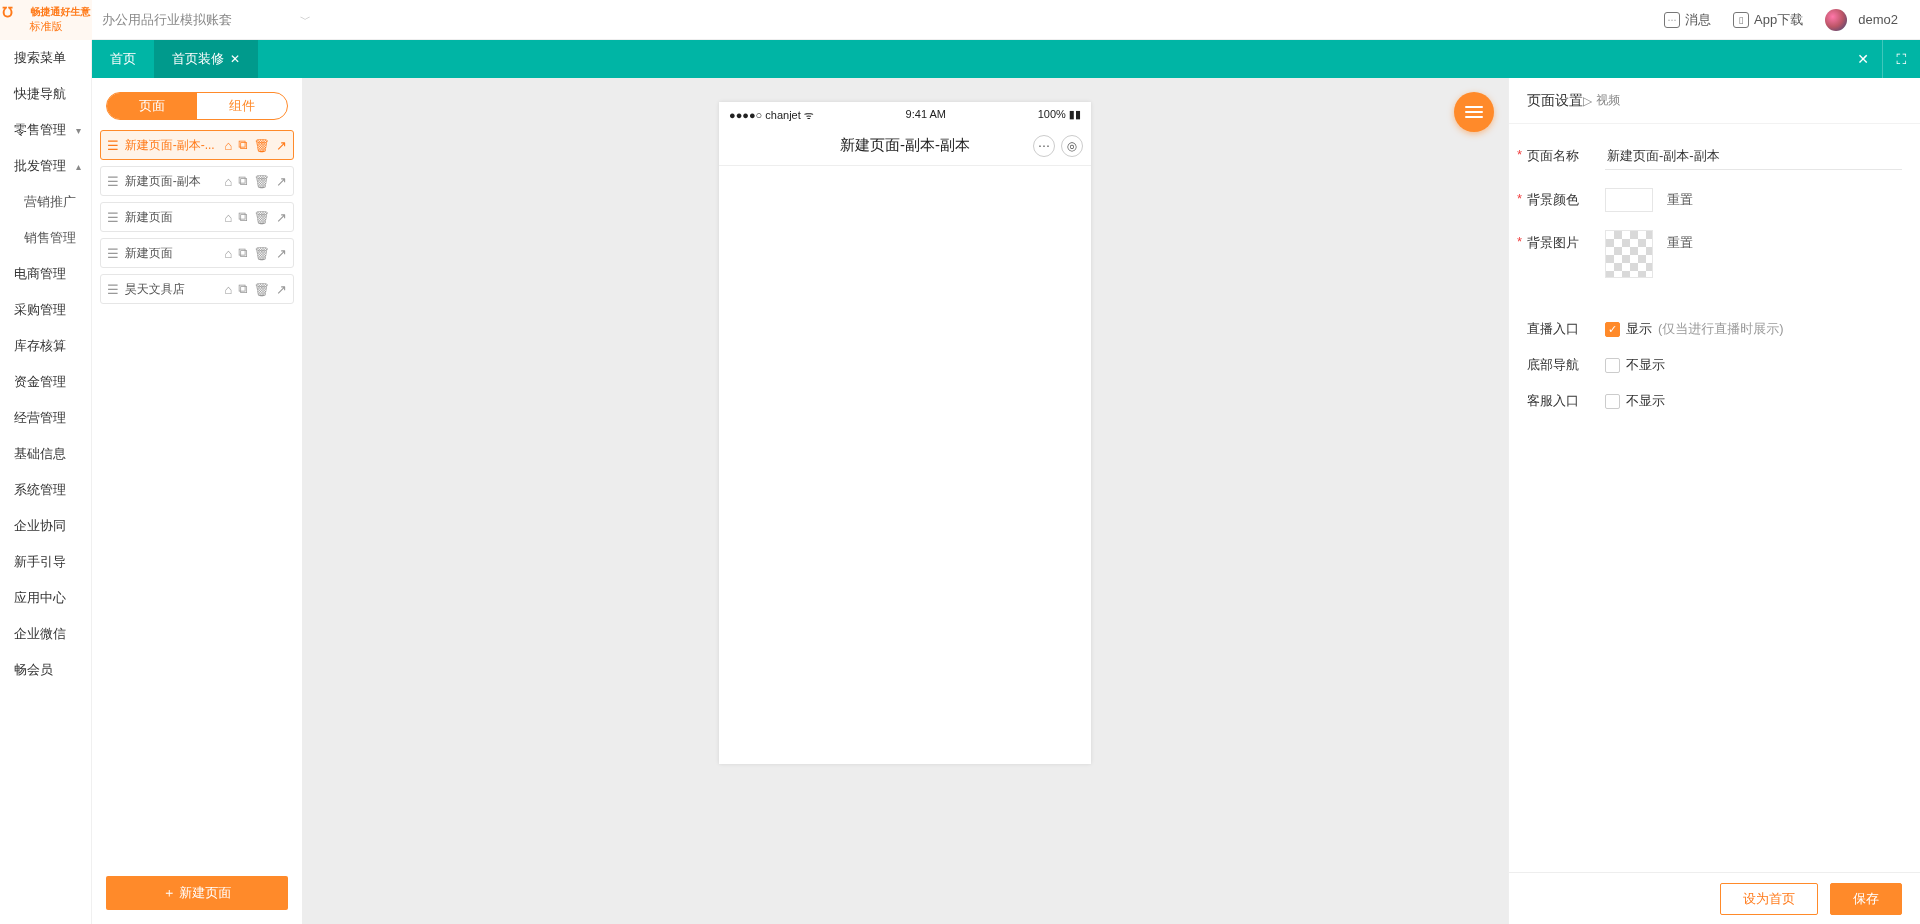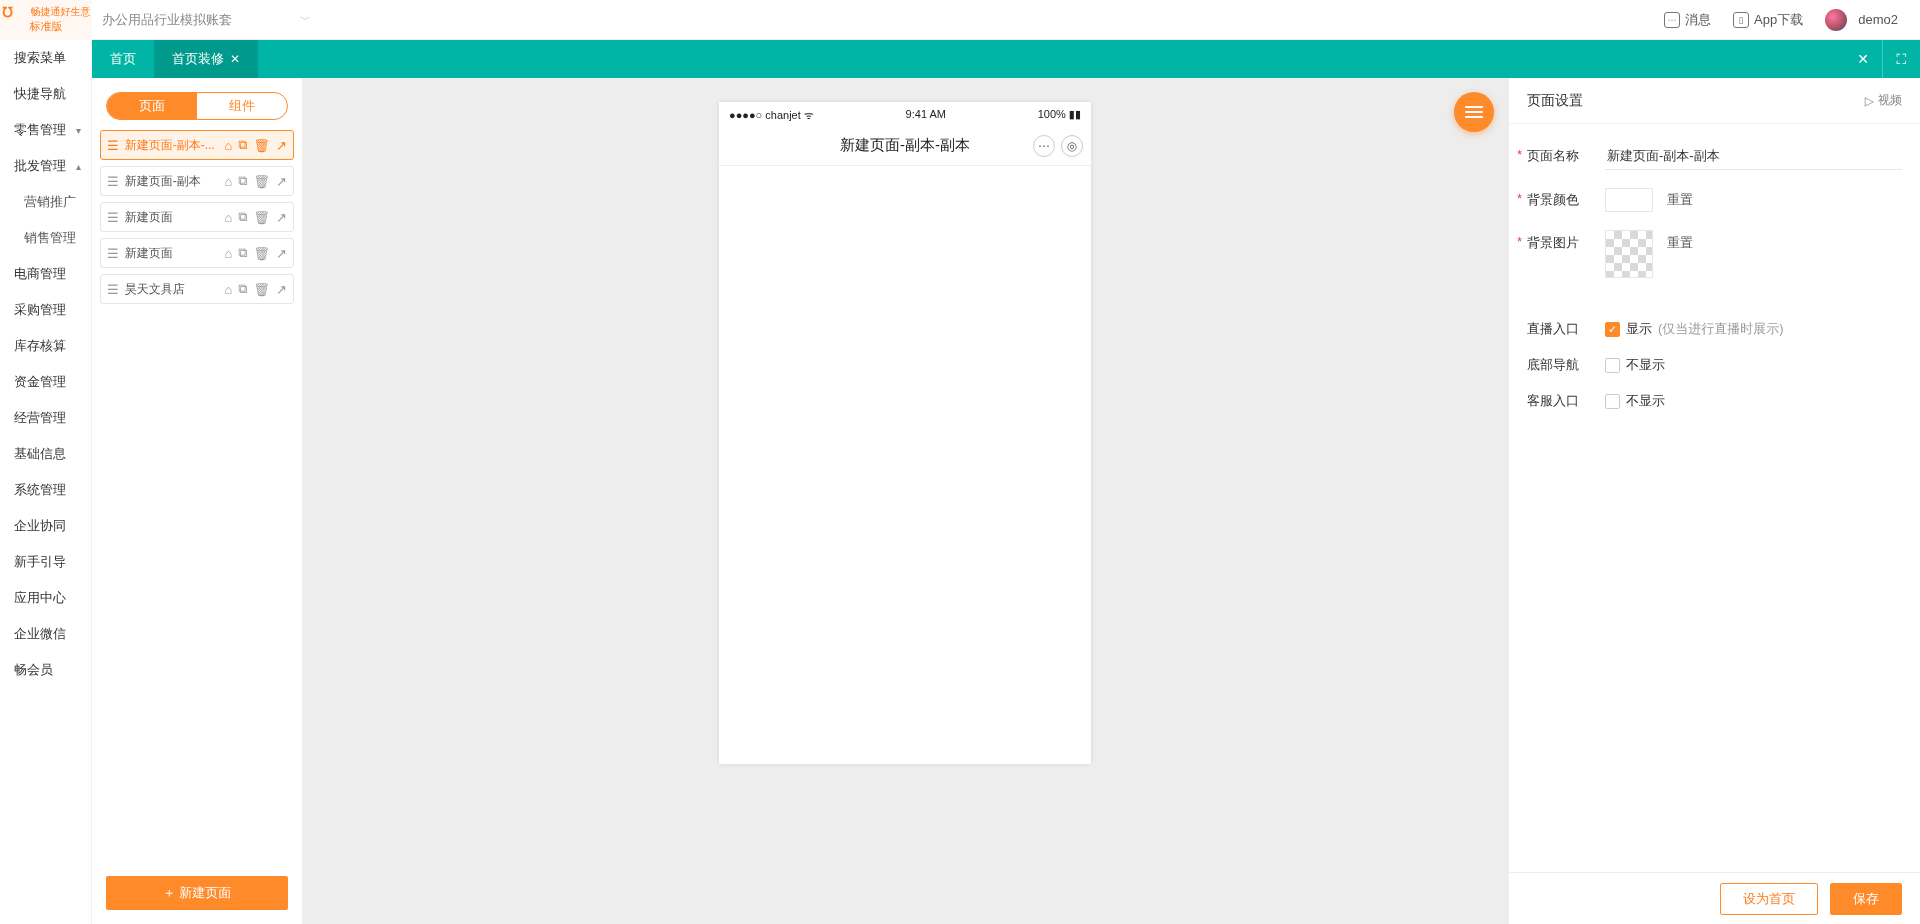--- a/index.html
+++ b/index.html
@@ -59,21 +59,21 @@
 .statusbar { height:22px; display:flex; align-items:center; justify-content:space-between; padding:12px 10px; font-size:11px; color:#222; }
 .phonetitle { height:40px; border-bottom:1px solid #eee; display:flex; align-items:center; justify-content:center; position:relative; font-size:15px; color:#222; }
 .phonetitle .chips { position:absolute; right:8px; display:flex; gap:6px; }
 .chip { width:22px; height:22px; border:1px solid #ccc; border-radius:11px; display:flex; align-items:center; justify-content:center; font-size:12px; color:#555;}
 
 .float-btn { position:absolute; top:14px; right:14px; width:40px; height:40px; border-radius:50%; background:#ff8a2a; display:flex; flex-direction:column; align-items:center; justify-content:center; gap:3px; cursor:pointer; box-shadow:0 2px 6px rgba(255,138,42,.5);}
 .float-btn span{ width:18px; height:2px; background:#fff; border-radius:1px; }
 
 
 .settings { width:412px; border-left:1px solid #eee; display:flex; flex-direction:column; }
-.settings-head { height:46px; display:flex; align-items:center; justify-content:space-between; padding:0 18px; border-bottom:1px solid #f2f2f2; font-size:14px; }
+.settings-head { height:46px; display:flex; align-items:center; justify-content:flex-start; padding:0 18px; border-bottom:1px solid #f2f2f2; font-size:14px; }
 .video-link { color:#888; font-size:12px; display:flex; align-items:center; gap:4px; cursor:pointer; }
 .form { padding:18px 18px 0; }
 .frow { display:flex; align-items:center; margin-bottom:18px; font-size:13px; }
 .flabel { width:78px; color:#333; position:relative; }
 .req::before { content:"*"; color:#f04040; position:absolute; left:-10px; }
 .finput { flex:1; height:28px; border:none; border-bottom:1px solid #e6e6e6; padding:0 2px; font-size:13px; color:#333; outline:none; }
 .swatch { width:48px; height:24px; border:1px solid #e6e6e6; background:#fff; margin-right:14px; }
 .checker { width:48px; height:48px; border:1px solid #e6e6e6; background-image:linear-gradient(45deg,#d9d9d9 25%,transparent 25%),linear-gradient(-45deg,#d9d9d9 25%,transparent 25%),linear-gradient(45deg,transparent 75%,#d9d9d9 75%),linear-gradient(-45deg,transparent 75%,#d9d9d9 75%); background-size:16px 16px; background-position:0 0,0 8px,8px -8px,-8px 0; margin-right:14px;}
 .reset { color:#555; cursor:pointer; }
 .cbx { width:15px; height:15px; border:1px solid #ccc; border-radius:2px; display:inline-flex; align-items:center; justify-content:center; margin-right:6px; font-size:11px; color:#fff;}
@@ -82,21 +82,21 @@
 .settings-foot { margin-top:auto; height:52px; border-top:1px solid #eee; display:flex; align-items:center; justify-content:flex-end; gap:12px; padding:0 18px; }
 .btn { height:32px; padding:0 22px; border-radius:2px; font-size:13px; border:1px solid #ff8a2a; cursor:pointer; }
 .btn.ghost { background:#fff; color:#ff7a1a; }
 .btn.primary { background:#ff8a2a; color:#fff; }
 </style>
 </head>
 <body>
 
 <div class="topbar">
   <div class="logo">
-    <span class="logo-icon">℧<span style="font-size:10px;font-weight:normal;margin-left:16px;">畅捷通好生意</span></span>
+    <span class="logo-icon">℧<span style="font-size:10px;font-weight:bold;margin-left:16px;">畅捷通好生意</span></span>
     <span class="logo-sub">标准版</span>
   </div>
   <div class="account-select">
     <span>办公用品行业模拟账套</span>
     <span class="chev">﹀</span>
   </div>
   <div class="topbar-spacer"></div>
   <div class="top-item">
     <span class="top-icon">⋯</span>
     <span>消息</span>

